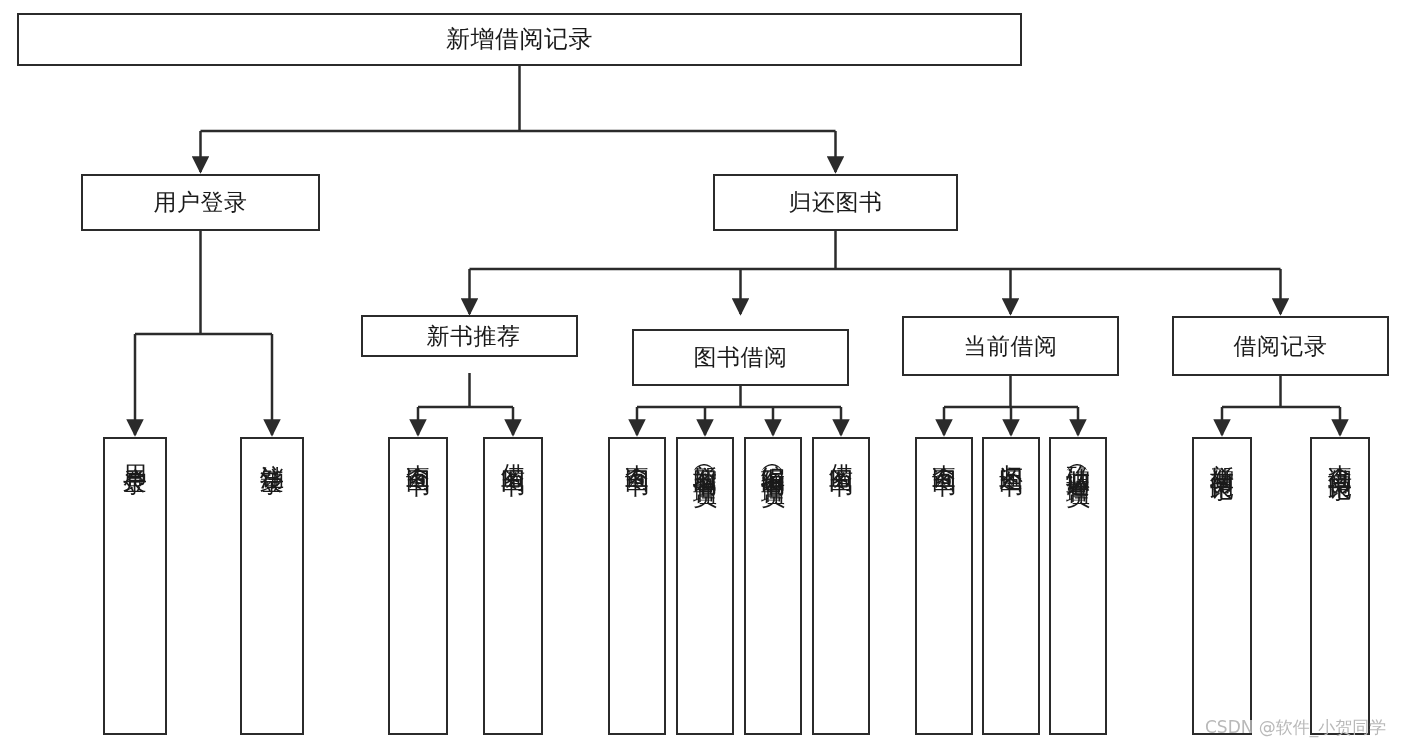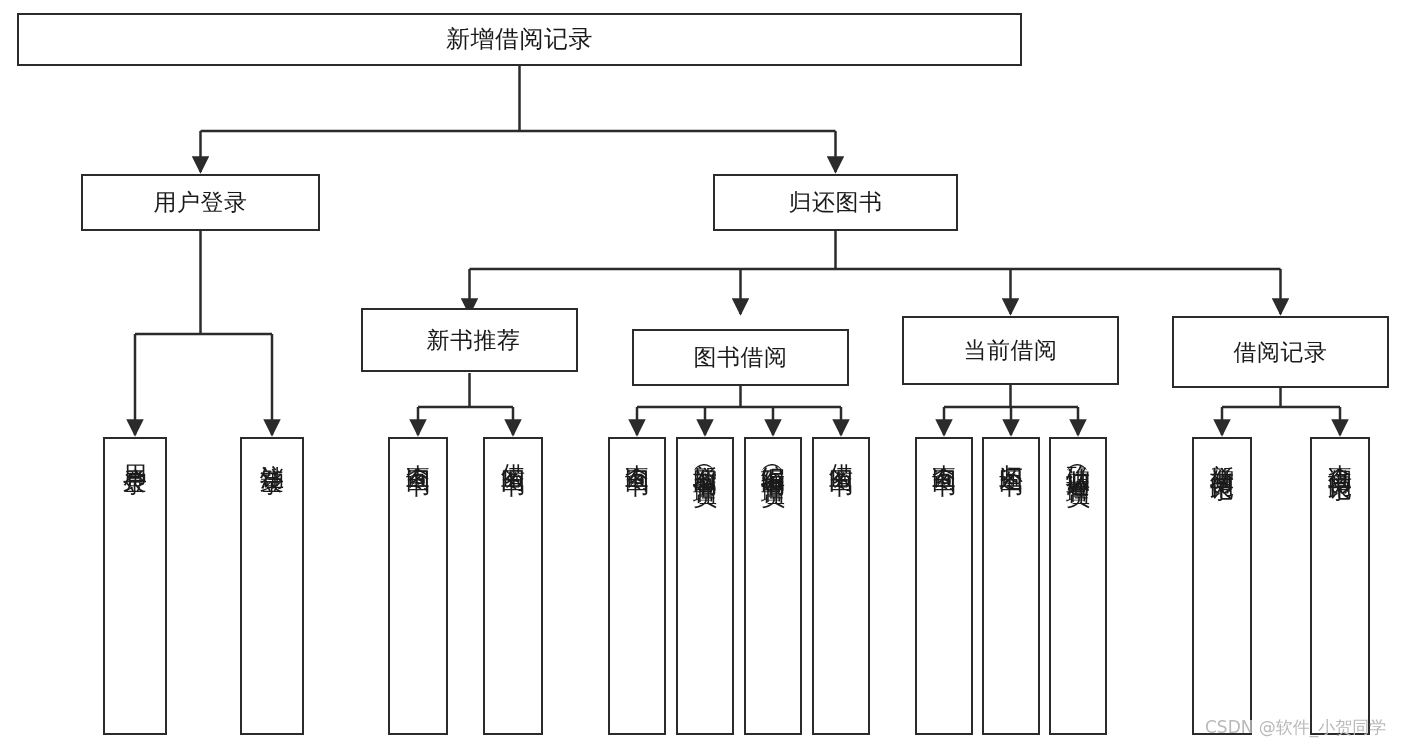--- a/index.html
+++ b/index.html
@@ -124,30 +124,30 @@
   <div id="nodes-layer">
       <div class="node horiz root" style="left: 17px; top: 13px; width: 1005px; height: 53px;">
         <span class="node-label">新增借阅记录</span>
       </div>
       <div class="node horiz" style="left: 81px; top: 174px; width: 239px; height: 57px;">
         <span class="node-label">用户登录</span>
       </div>
       <div class="node horiz" style="left: 713px; top: 174px; width: 245px; height: 57px;">
         <span class="node-label">归还图书</span>
       </div>
-      <div class="node horiz" style="left: 361px; top: 308px; width: 217px; height: 64px; padding-left: 8px;">
+      <div class="node horiz" style="left: 361px; top: 315px; width: 217px; height: 42px; padding-left: 8px;">
         <span class="node-label">新书推荐</span>
       </div>
       <div class="node horiz" style="left: 632px; top: 316px; width: 217px; height: 57px; margin-top: 13px;">
         <span class="node-label">图书借阅</span>
       </div>
-      <div class="node horiz" style="left: 902px; top: 316px; width: 217px; height: 69px;">
+      <div class="node horiz" style="left: 902px; top: 316px; width: 217px; height: 60px;">
         <span class="node-label">当前借阅</span>
       </div>
-      <div class="node horiz" style="left: 1172px; top: 316px; width: 217px; height: 72px;">
+      <div class="node horiz" style="left: 1172px; top: 316px; width: 217px; height: 60px;">
         <span class="node-label">借阅记录</span>
       </div>
       <div class="node vert" style="left: 103px; top: 437px; width: 64px; height: 298px;">
         <span class="node-label">用户登录</span>
       </div>
       <div class="node vert" style="left: 240px; top: 437px; width: 64px; height: 298px;">
         <span class="node-label">注销登录</span>
       </div>
       <div class="node vert" style="left: 388px; top: 437px; width: 60px; height: 298px;">
         <span class="node-label">查询图书</span>

